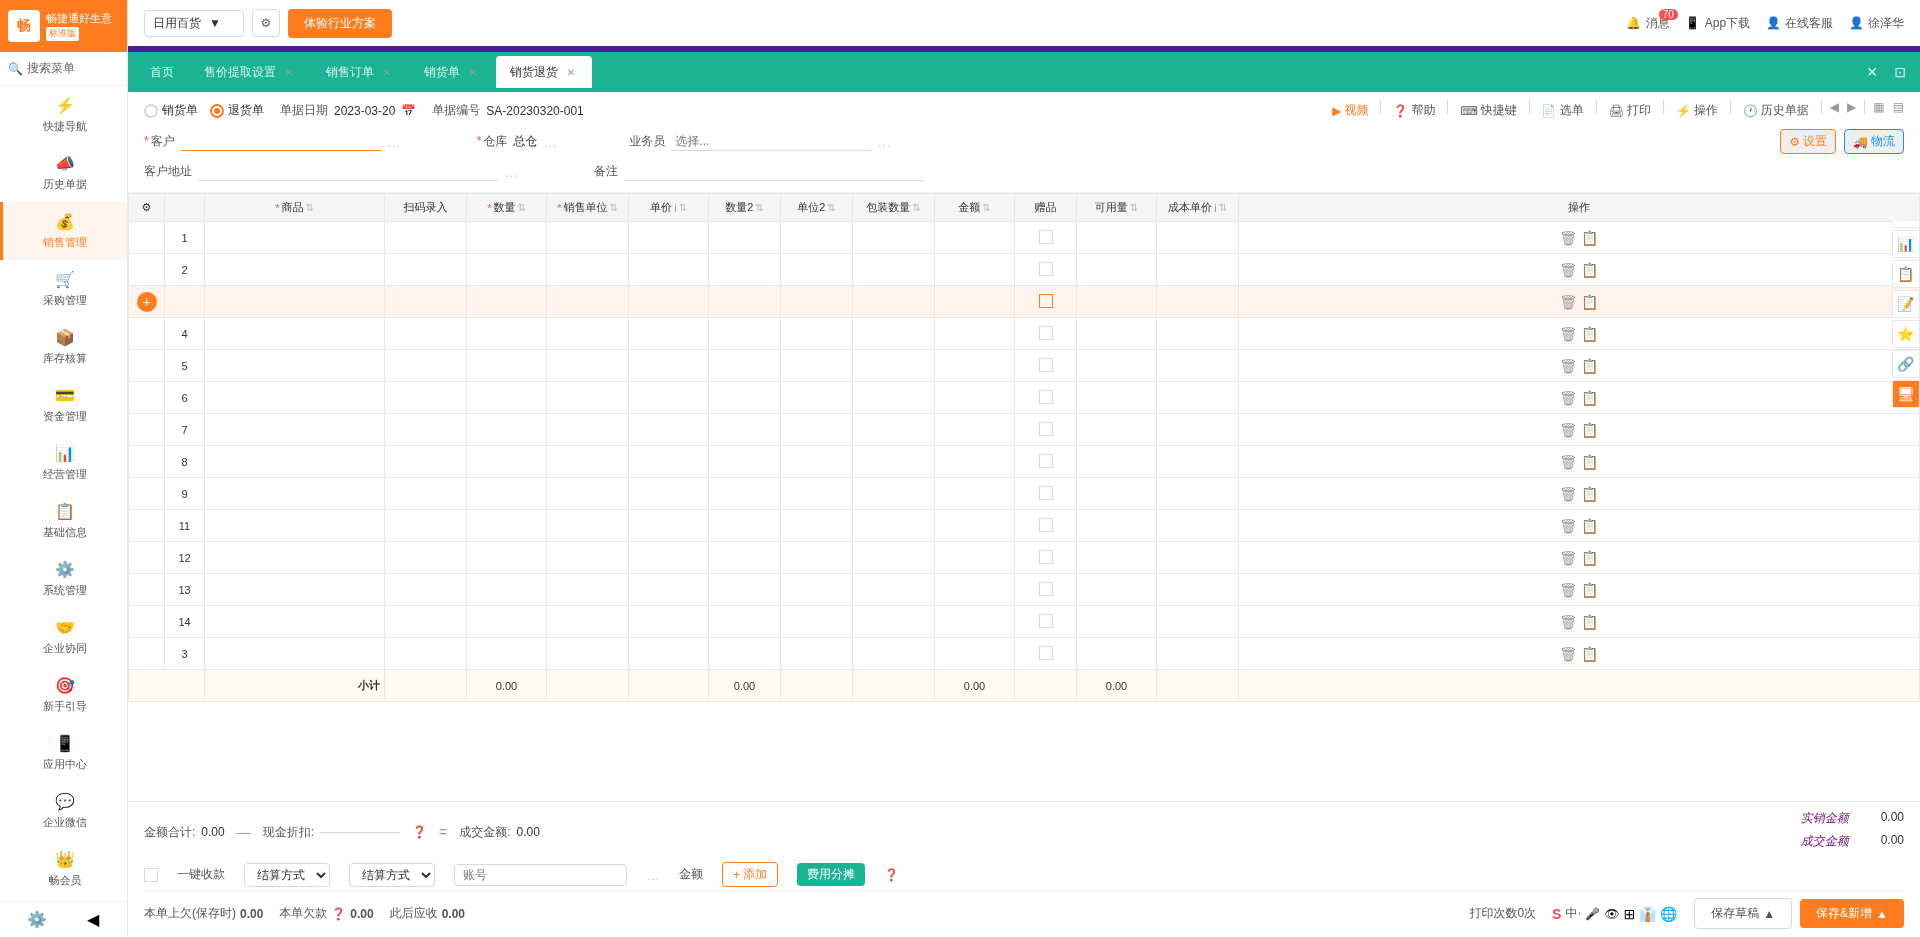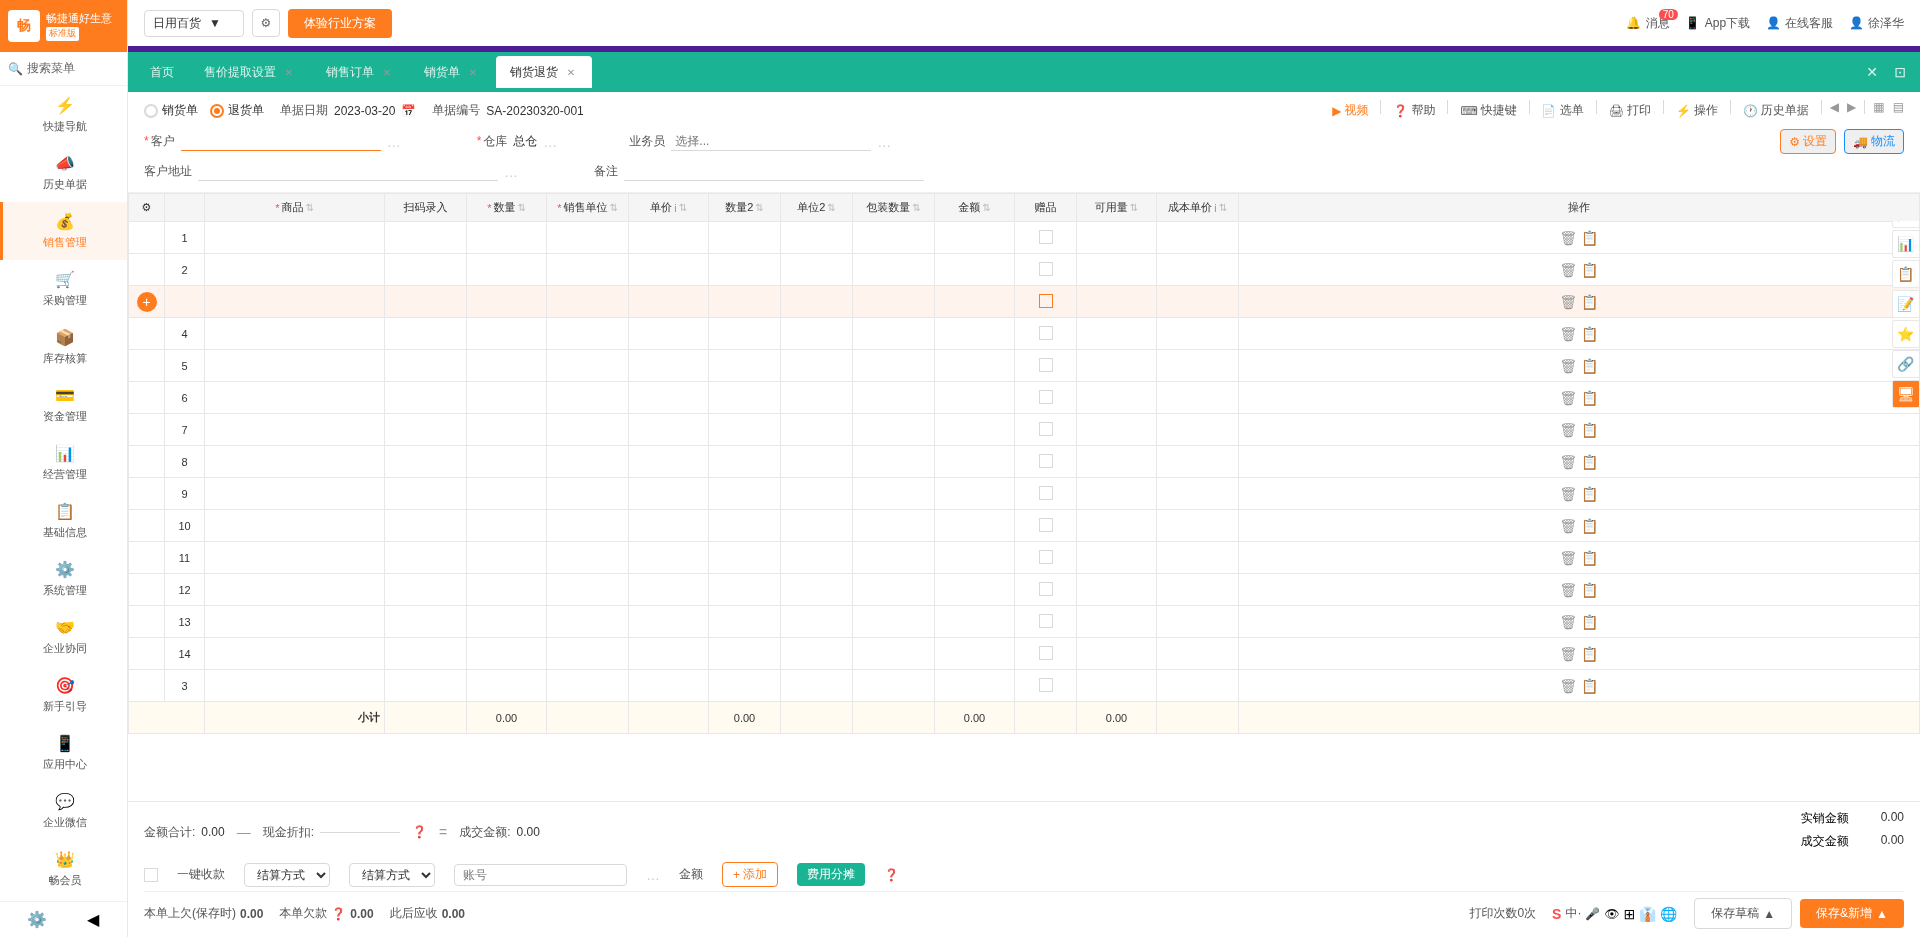--- a/index.html
+++ b/index.html
@@ -91,21 +91,21 @@
     .footer-select { border: 1px solid #d9d9d9; border-radius: 4px; padding: 3px 8px; background: #fff; cursor: pointer; font-size: 12px; color: #333; min-width: 80px; }
     .footer-input { border: 1px solid #d9d9d9; border-radius: 4px; padding: 3px 8px; min-width: 100px; font-size: 12px; }
     .add-btn { background: transparent; border: 1px solid #ff7c1e; color: #ff7c1e; border-radius: 4px; padding: 3px 10px; cursor: pointer; font-size: 12px; display: flex; align-items: center; gap: 3px; }
     .expense-btn { background: #1ab394; color: #fff; border: none; border-radius: 4px; padding: 3px 10px; cursor: pointer; font-size: 12px; }
     .help-icon { color: #999; cursor: pointer; font-size: 12px; }
     .footer-bottom { display: flex; align-items: center; justify-content: space-between; padding: 6px 0 0; border-top: 1px solid #f0f0f0; margin-top: 4px; }
     .footer-info { display: flex; align-items: center; gap: 16px; font-size: 12px; color: #555; }
     .footer-info-item { display: flex; align-items: center; gap: 4px; }
     .footer-logos { display: flex; align-items: center; gap: 4px; }
     .summary-row { display: flex; justify-content: space-between; gap: 32px; margin-bottom: 4px; }
-    .summary-label { color: #000000; }
+    .summary-label { color: #701a75; font-style: italic; }
     .summary-value { color: #333; font-weight: 500; }
 
     
     .save-area { display: flex; gap: 8px; align-items: center; }
     .btn-save-draft { background: #fff; border: 1px solid #d9d9d9; color: #555; border-radius: 4px; padding: 6px 16px; cursor: pointer; font-size: 12px; display: flex; align-items: center; gap: 4px; }
     .btn-save-new { background: #ff7c1e; border: none; color: #fff; border-radius: 4px; padding: 6px 16px; cursor: pointer; font-size: 12px; display: flex; align-items: center; gap: 4px; }
 
     
     .right-float { position: fixed; right: 0; top: 200px; display: flex; flex-direction: column; gap: 2px; }
     .float-btn { width: 28px; height: 28px; background: #fff; border: 1px solid #e8e8e8; display: flex; align-items: center; justify-content: center; cursor: pointer; color: #666; font-size: 14px; border-radius: 2px; }
@@ -666,42 +666,20 @@
               <td></td>
               <td>
                 <div class="row-ops">
                   <span class="op-icon">🗑</span>
                   <span class="op-icon">📋</span>
                 </div>
               </td>
             </tr>
           <tr>
               <td></td>
-              <td>10</td>
-              <td></td>
-              <td></td>
-              <td></td>
-              <td></td>
-              <td></td>
-              <td></td>
-              <td></td>
-              <td></td>
-              <td></td>
-              <td><span class="checkbox-cell"></span></td>
-              <td></td>
-              <td></td>
-              <td>
-                <div class="row-ops">
-                  <span class="op-icon">🗑</span>
-                  <span class="op-icon">📋</span>
-                </div>
-              </td>
-            </tr>
-          <tr>
-              <td></td>
               <td>11</td>
               <td></td>
               <td></td>
               <td></td>
               <td></td>
               <td></td>
               <td></td>
               <td></td>
               <td></td>
               <td></td>

